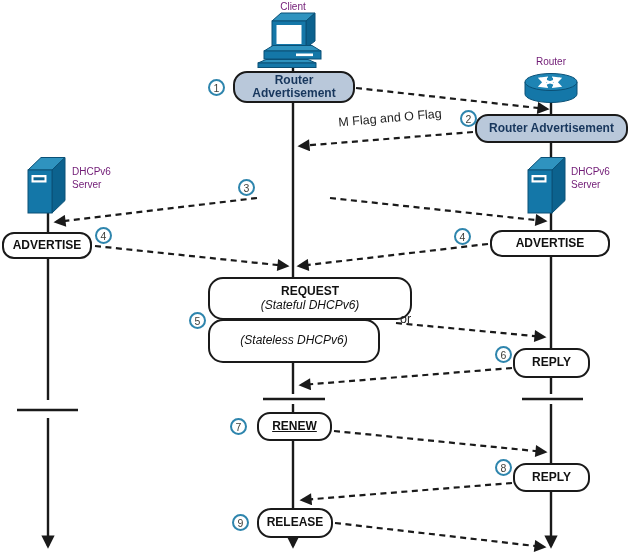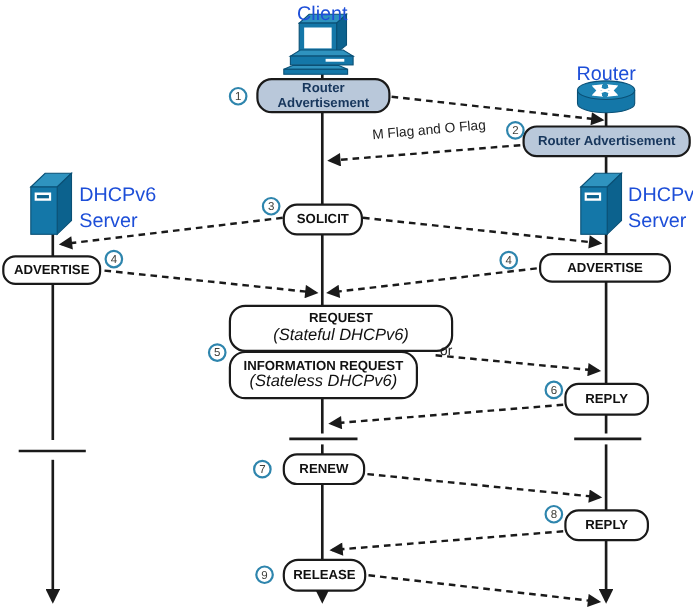--- a/index.html
+++ b/index.html
@@ -17,30 +17,30 @@
   .i-light{fill:var(--icon-blue-light,#2f93bf);}
   .i-top{fill:#1e84b4;}
   .i-stroke{stroke:#0a5076;stroke-width:1;}
 
   
   .msg-box{position:absolute;box-sizing:border-box;display:flex;flex-direction:column;
            align-items:center;justify-content:center;background:#fff;
            border:2.5px solid var(--line-color,#1a1a1a);border-radius:13px;
            font-weight:bold;font-size:12px;line-height:1.12;color:#111;text-align:center;}
   .msg-box.blue{background:var(--message-box-fill,#b9c8da);color:var(--message-box-text,#17365c);border-radius:13px;}
-  .msg-box .sub{font-style:italic;font-weight:normal;font-size:15px;}
+  .msg-box .sub{font-style:italic;font-weight:normal;font-size:12px;}
 
   
   .step-circle{position:absolute;width:17px;height:17px;box-sizing:border-box;background:#fff;
                border:2px solid var(--step-circle-ring,#2e85ad);border-radius:50%;
                display:flex;align-items:center;justify-content:center;
                font-size:10.5px;color:#3f3f3a;}
 
   
-  .actor-label{position:absolute;font-size:18px;color:#1d4ed8;line-height:1.25;}
+  .actor-label{position:absolute;font-size:10px;color:#701a75;line-height:1.25;}
   .annot{position:absolute;font-size:12.5px;color:#222;}
   .center{text-align:center;}
 </style>
 </head>
 <body>
 
 <div class="canvas">
 
   <svg class="layer" width="630" height="556" viewBox="0 0 630 556">
     <defs>
@@ -127,41 +127,37 @@
     <div>Server</div>
   </div>
 
   <div class="msg-box blue" style="left:233px;top:71px;width:122px;height:32px;border-radius:14px;">
     <span>Router</span>
     <span>Advertisement</span>
   </div>
   <div class="msg-box blue" style="left:475px;top:114px;width:153px;height:29px;">
     <span>Router Advertisement</span>
   </div>
-  <div class="msg-box" style="left:257px;top:185px;width:73px;height:29px;">
-    <span>SOLICIT</span>
-  </div>
   <div class="msg-box" style="left:2px;top:232px;width:90px;height:27px;border-radius:12px;">
     <span>ADVERTISE</span>
   </div>
   <div class="msg-box" style="left:490px;top:230px;width:120px;height:27px;border-radius:12px;">
     <span>ADVERTISE</span>
   </div>
   <div class="msg-box" style="left:208px;top:277px;width:204px;height:43px;border-radius:15px;">
     <span>REQUEST</span>
     <span class="sub">(Stateful DHCPv6)</span>
   </div>
   <div class="msg-box" style="left:208px;top:319px;width:172px;height:44px;border-radius:15px;">
-    <span>INFORMATION REQUEST</span>
     <span class="sub">(Stateless DHCPv6)</span>
   </div>
   <div class="msg-box" style="left:513px;top:348px;width:77px;height:30px;">
     <span>REPLY</span>
   </div>
-  <div class="msg-box" style="left:257px;top:412px;width:75px;height:29px;">
+  <div class="msg-box" style="left:257px;top:412px;width:75px;height:29px;text-decoration:underline;">
     <span>RENEW</span>
   </div>
   <div class="msg-box" style="left:513px;top:463px;width:77px;height:29px;">
     <span>REPLY</span>
   </div>
   <div class="msg-box" style="left:257px;top:508px;width:76px;height:30px;border-radius:14px;">
     <span>RELEASE</span>
   </div>
 
   <div class="step-circle" style="left:208px;top:79px;">1</div>

